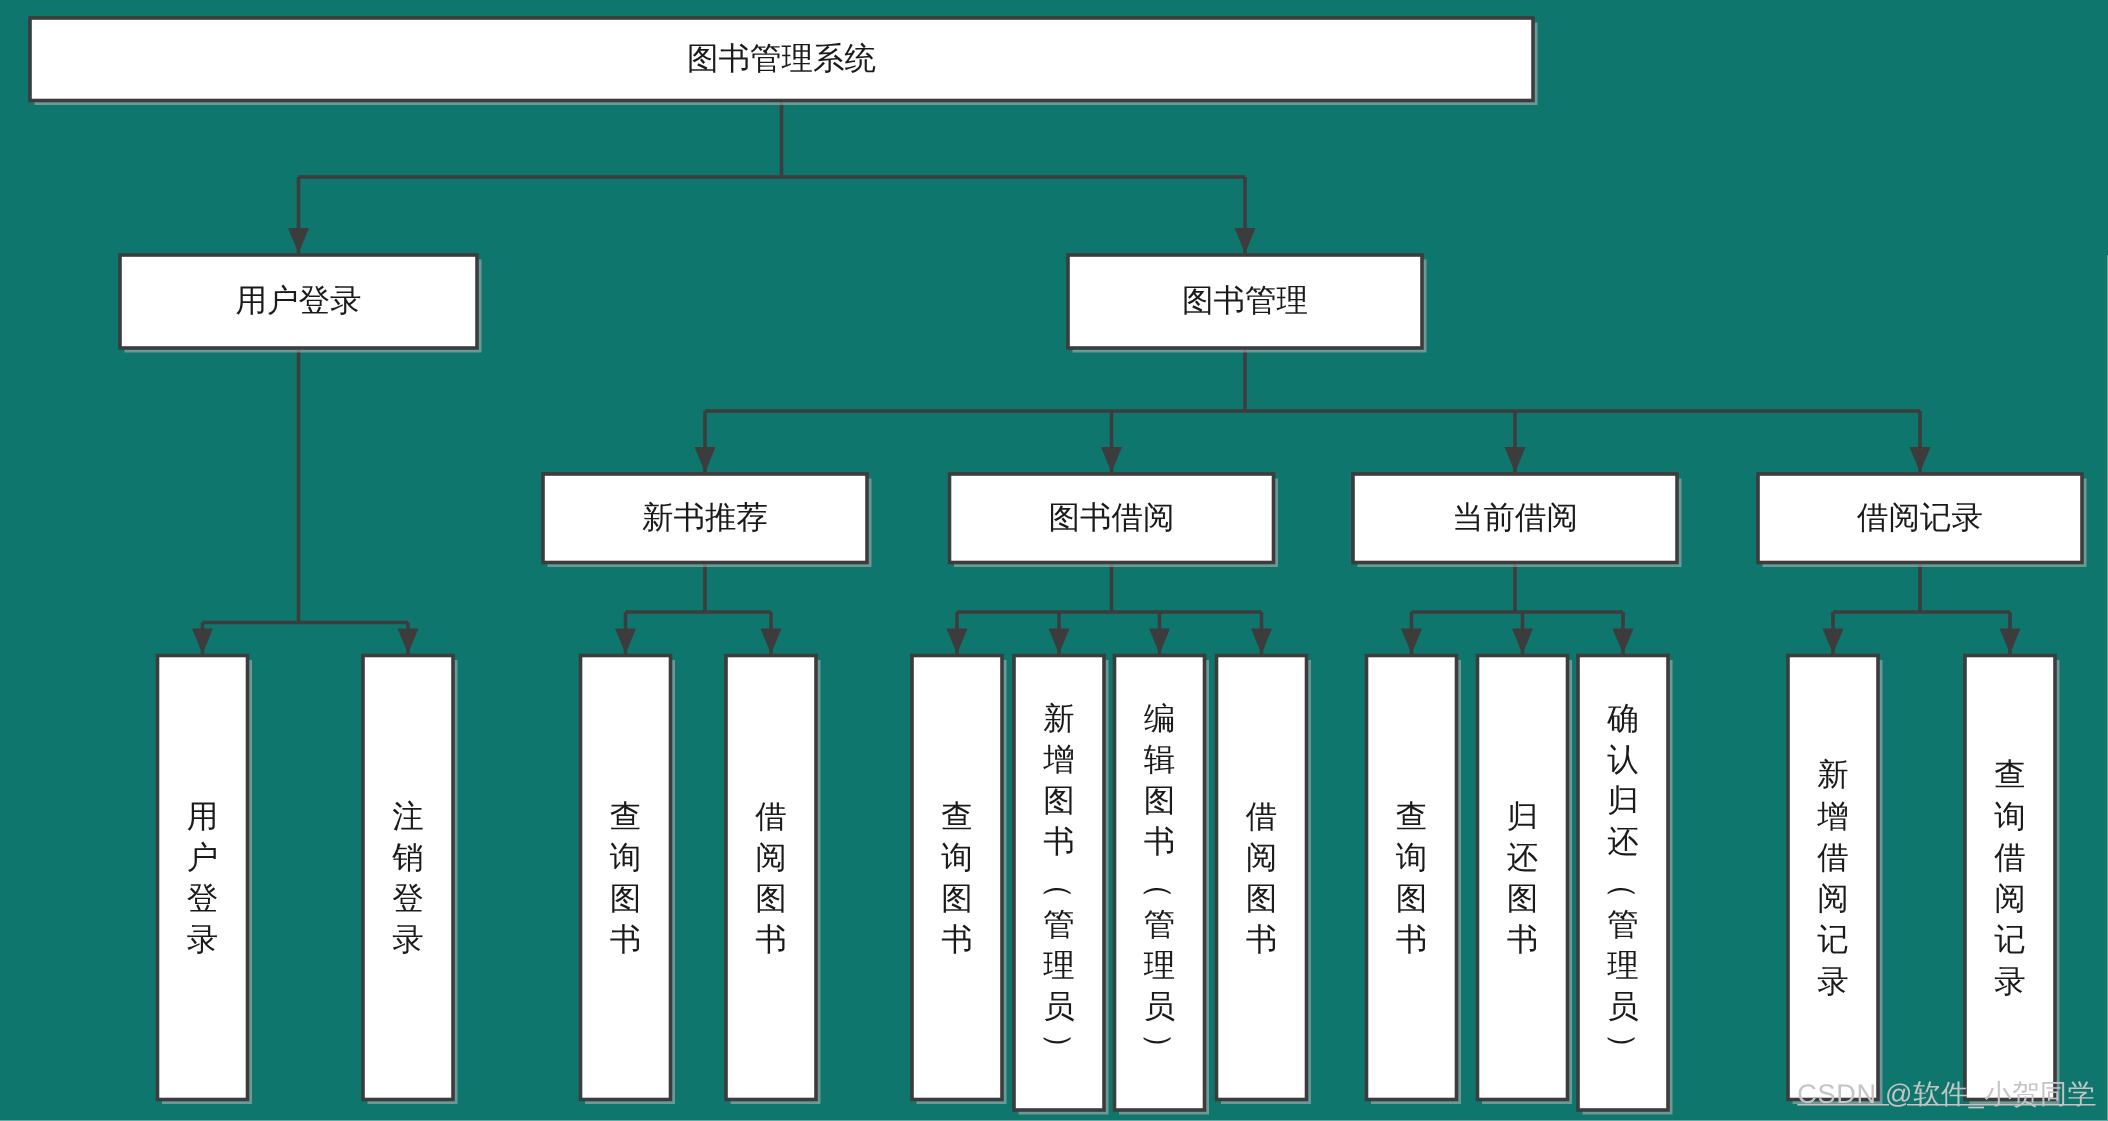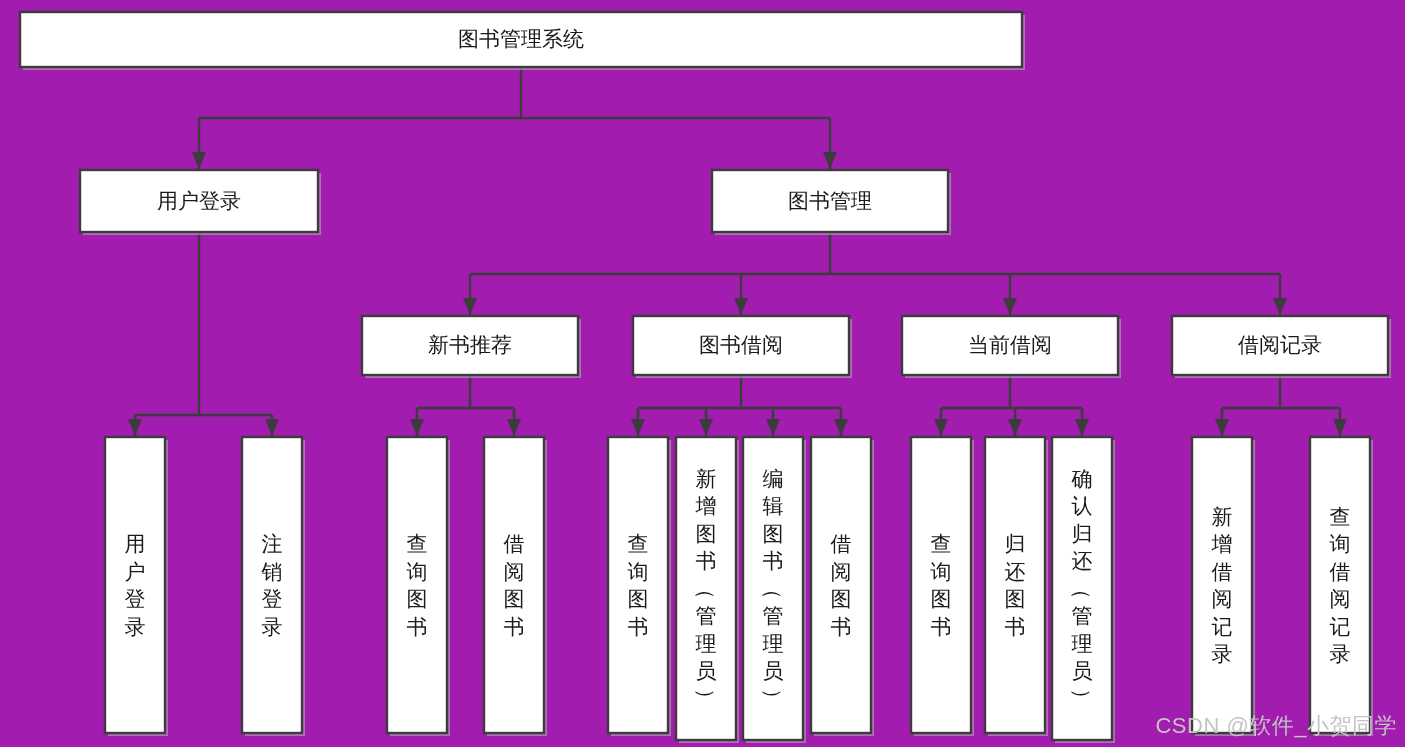--- a/index.html
+++ b/index.html
@@ -10,21 +10,21 @@
   body {
     width: 1405px;
     height: 747px;
     font-family: "Liberation Sans", "DejaVu Sans", sans-serif;
     overflow: hidden;
   }
   #diagram-root {
     position: relative;
     width: 1405px;
     height: 747px;
-    background: #a21caf;
+    background: #0f766e;
   }
   svg#tree-svg {
     position: absolute;
     left: 0;
     top: 0;
     width: 1405px;
     height: 747px;
     display: block;
   }
   .node-box {
@@ -58,25 +58,26 @@
     font-family: "Liberation Sans", "DejaVu Sans", sans-serif;
     font-size: 21px;
     fill: #1a1a1a;
     text-anchor: middle;
   }
   .watermark-text {
     position: absolute;
     right: 8px;
     bottom: 6px;
     font-family: "Liberation Sans", "DejaVu Sans", sans-serif;
-    font-size: 22px;
+    font-size: 18px;
     color: #c4c4c4;
     letter-spacing: 0.5px;
     white-space: nowrap;
     user-select: none;
+    text-decoration: underline;
   }
 </style>
 </head>
 <body>
 
 <div id="diagram-root">
   <svg id="tree-svg" viewBox="0 0 1405 747" xmlns="http://www.w3.org/2000/svg">
     <g id="connectors-layer">
         <line class="connector" x1="521" y1="67" x2="521" y2="118"></line>
         <line class="connector" x1="199" y1="118" x2="830" y2="118"></line>

